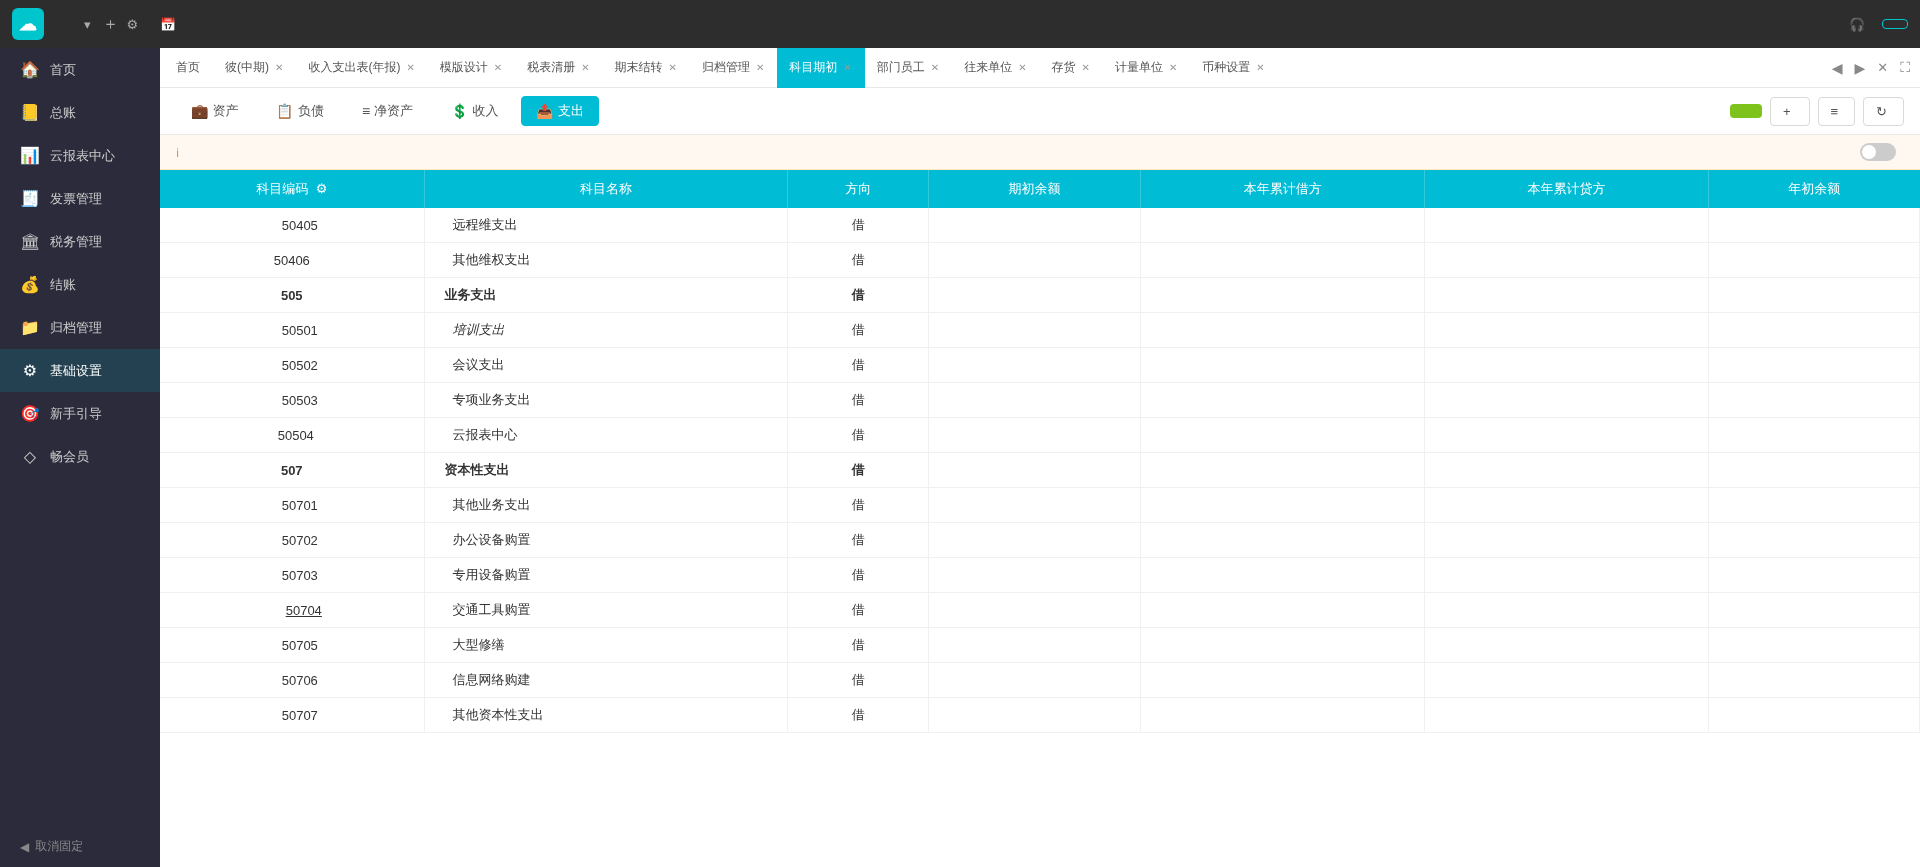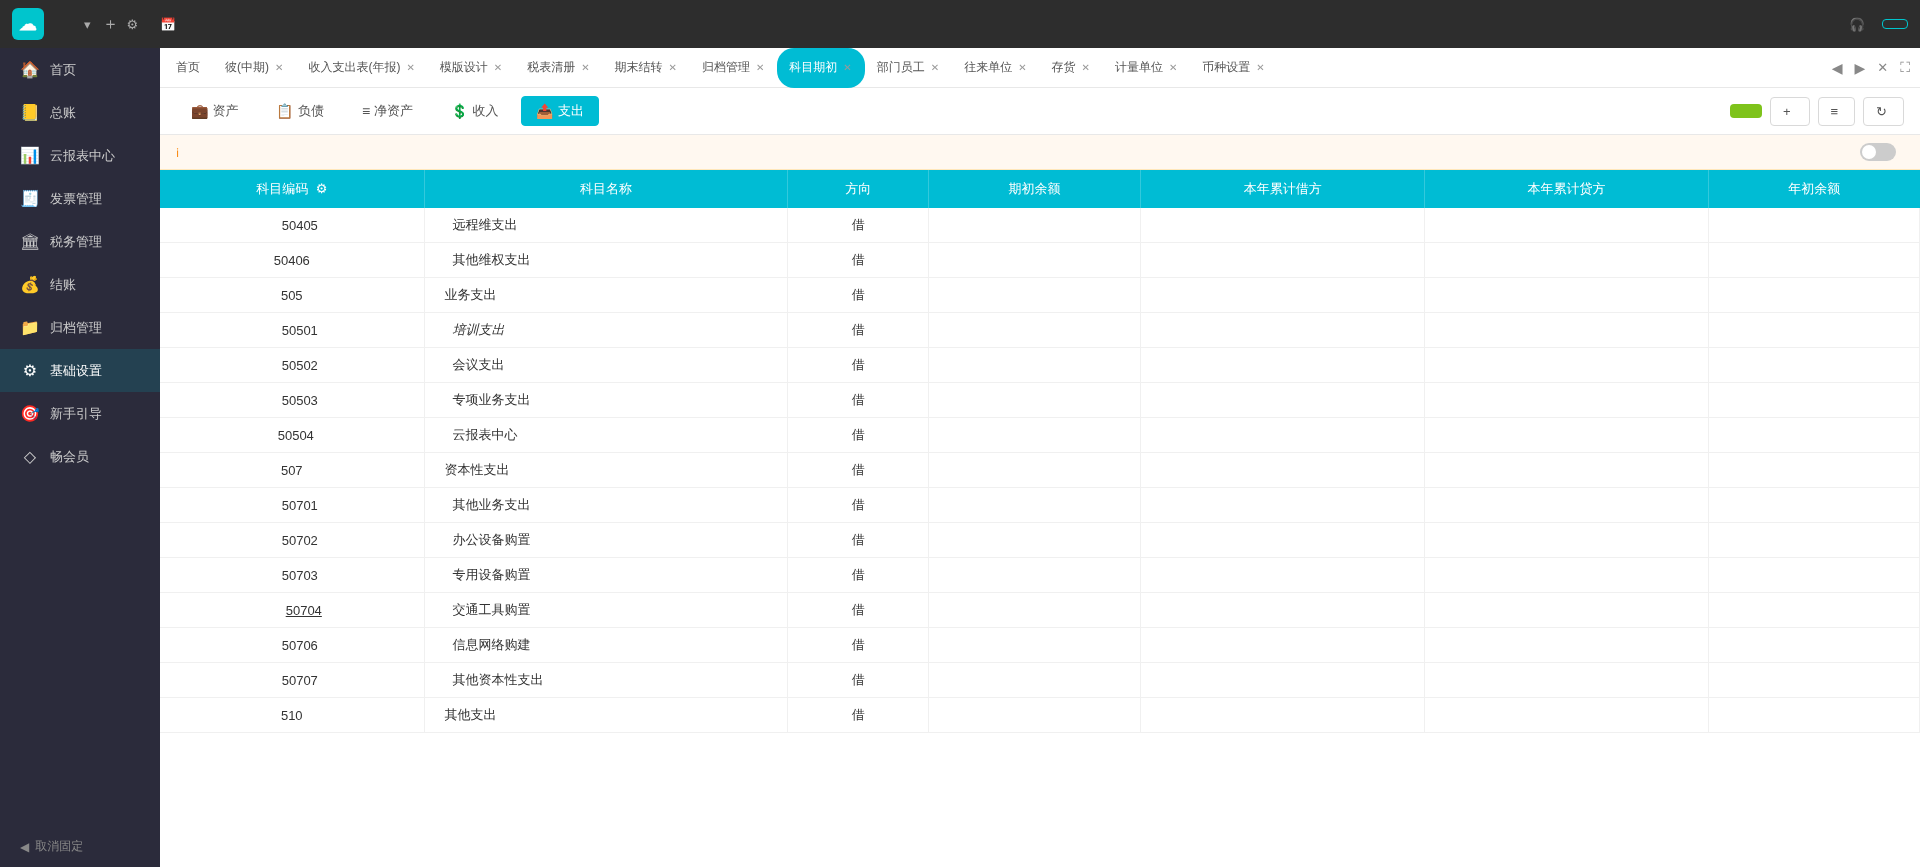--- a/index.html
+++ b/index.html
@@ -32,21 +32,21 @@
 
     
     .sidebar-item { display: flex; align-items: center; gap: 10px; padding: 12px 20px; color: #ccc; cursor: pointer; font-size: 13px; }
     .sidebar-item.active { color: #fff; background: rgba(0, 197, 205, 0.15); }
     .sidebar-item .icon { font-size: 16px; width: 20px; text-align: center; }
     .sidebar-item .label { font-size: 13px; }
     .sidebar-bottom { margin-top: auto; padding: 12px 20px; color: #888; font-size: 12px; cursor: pointer; display: flex; align-items: center; gap: 6px; }
 
     
     .tab { display: flex; align-items: center; padding: 0 12px; height: 40px; font-size: 12px; color: #555; cursor: pointer; white-space: nowrap; border-right: 1px solid transparent; gap: 4px; flex-shrink: 0; }
-    .tab.active-cyan { background: #00bcd4; color: #fff; border-radius: 17px; }
+    .tab.active-cyan { background: #00bcd4; color: #fff; }
     .tab-close { font-size: 10px; color: #999; margin-left: 2px; }
     .tab-nav-btn { padding: 0 6px; color: #888; cursor: pointer; font-size: 14px; display: flex; align-items: center; }
     .tab-close-all { padding: 0 6px; color: #888; cursor: pointer; }
 
     
     .filter-bar { display: flex; align-items: center; background: #fff; padding: 8px 16px; gap: 8px; border-bottom: 1px solid #e8e8e8; flex-shrink: 0; }
     .filter-tab { display: flex; align-items: center; gap: 4px; padding: 5px 14px; border-radius: 4px; cursor: pointer; font-size: 13px; color: #555; border: 1px solid transparent; }
     .filter-tab.active { background: #00bcd4; color: #fff; border-color: #00bcd4; }
     .filter-tab .icon { font-size: 14px; }
     .filter-bar-right { margin-left: auto; display: flex; align-items: center; gap: 8px; }
@@ -62,21 +62,21 @@
     
     .table-container { flex: 1; overflow-y: auto; background: #fff; margin: 0; }
     table { width: 100%; border-collapse: collapse; }
     thead tr { background: #00bcd4; color: #fff; }
     thead th { padding: 10px 12px; font-size: 13px; font-weight: normal; text-align: center; border-right: 1px solid rgba(255,255,255,0.2); white-space: nowrap; }
     thead th:last-child { border-right: none; }
     tbody tr { border-bottom: 1px solid #f0f0f0; }
     tbody td { padding: 8px 12px; font-size: 13px; color: #333; text-align: center; border-right: 1px solid #f0f0f0; }
     tbody td:first-child { text-align: center; }
     tbody td:nth-child(2) { text-align: left; padding-left: 20px; margin-top: 16px; }
-    .row-parent td { font-weight: normal; }
+    .row-parent td { font-weight: bold; }
 
     
     .table-container::-webkit-scrollbar { width: 8px; }
     .table-container::-webkit-scrollbar-track { background: #f0f0f0; }
     .table-container::-webkit-scrollbar-thumb { background: #ccc; border-radius: 4px; }
 
     
     .gear-icon { display: inline-block; cursor: pointer; color: #fff; margin-left: 4px; }
   </style>
 </head>
@@ -391,40 +391,40 @@
                 <tr>
                   <td style="text-align: center; padding-left: 36px; text-decoration: underline;">50704</td>
                   <td style="text-align: left; padding-left: 28px;">交通工具购置</td>
                   <td style="text-align: center;">借</td>
                   <td style="text-align: center;"></td>
                   <td style="text-align: center;"></td>
                   <td style="text-align: center;"></td>
                   <td style="text-align: center;"></td>
                 </tr>
                 <tr>
+                  <td style="text-align: center; padding-left: 28px;">50705</td>
+                  <td style="text-align: left; padding-left: 28px;">大型修缮</td>
+                  <td style="text-align: center;">借</td>
+                  <td style="text-align: center;"></td>
+                  <td style="text-align: center;"></td>
+                  <td style="text-align: center;"></td>
+                  <td style="text-align: center;"></td>
+                </tr>
+                <tr>
                   <td style="text-align: center; padding-left: 28px;">50706</td>
                   <td style="text-align: left; padding-left: 28px;">信息网络购建</td>
                   <td style="text-align: center;">借</td>
                   <td style="text-align: center;"></td>
                   <td style="text-align: center;"></td>
                   <td style="text-align: center;"></td>
                   <td style="text-align: center;"></td>
                 </tr>
                 <tr>
                   <td style="text-align: center; padding-left: 28px;">50707</td>
                   <td style="text-align: left; padding-left: 28px;">其他资本性支出</td>
-                  <td style="text-align: center;">借</td>
-                  <td style="text-align: center;"></td>
-                  <td style="text-align: center;"></td>
-                  <td style="text-align: center;"></td>
-                  <td style="text-align: center;"></td>
-                </tr>
-                <tr class="row-parent">
-                  <td style="text-align: center;">510</td>
-                  <td style="text-align: left;">其他支出</td>
                   <td style="text-align: center;">借</td>
                   <td style="text-align: center;"></td>
                   <td style="text-align: center;"></td>
                   <td style="text-align: center;"></td>
                   <td style="text-align: center;"></td>
                 </tr>
               </tbody>
           </table>
         </div>
       </div>

